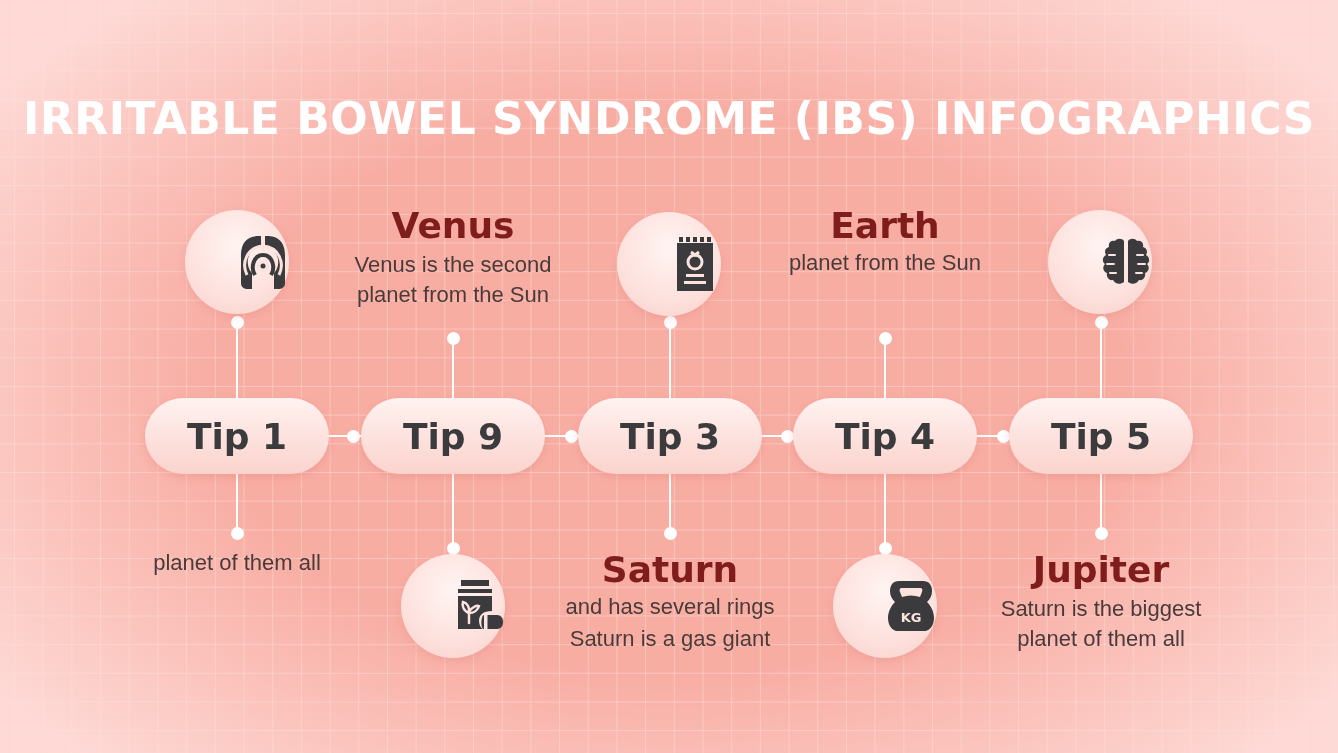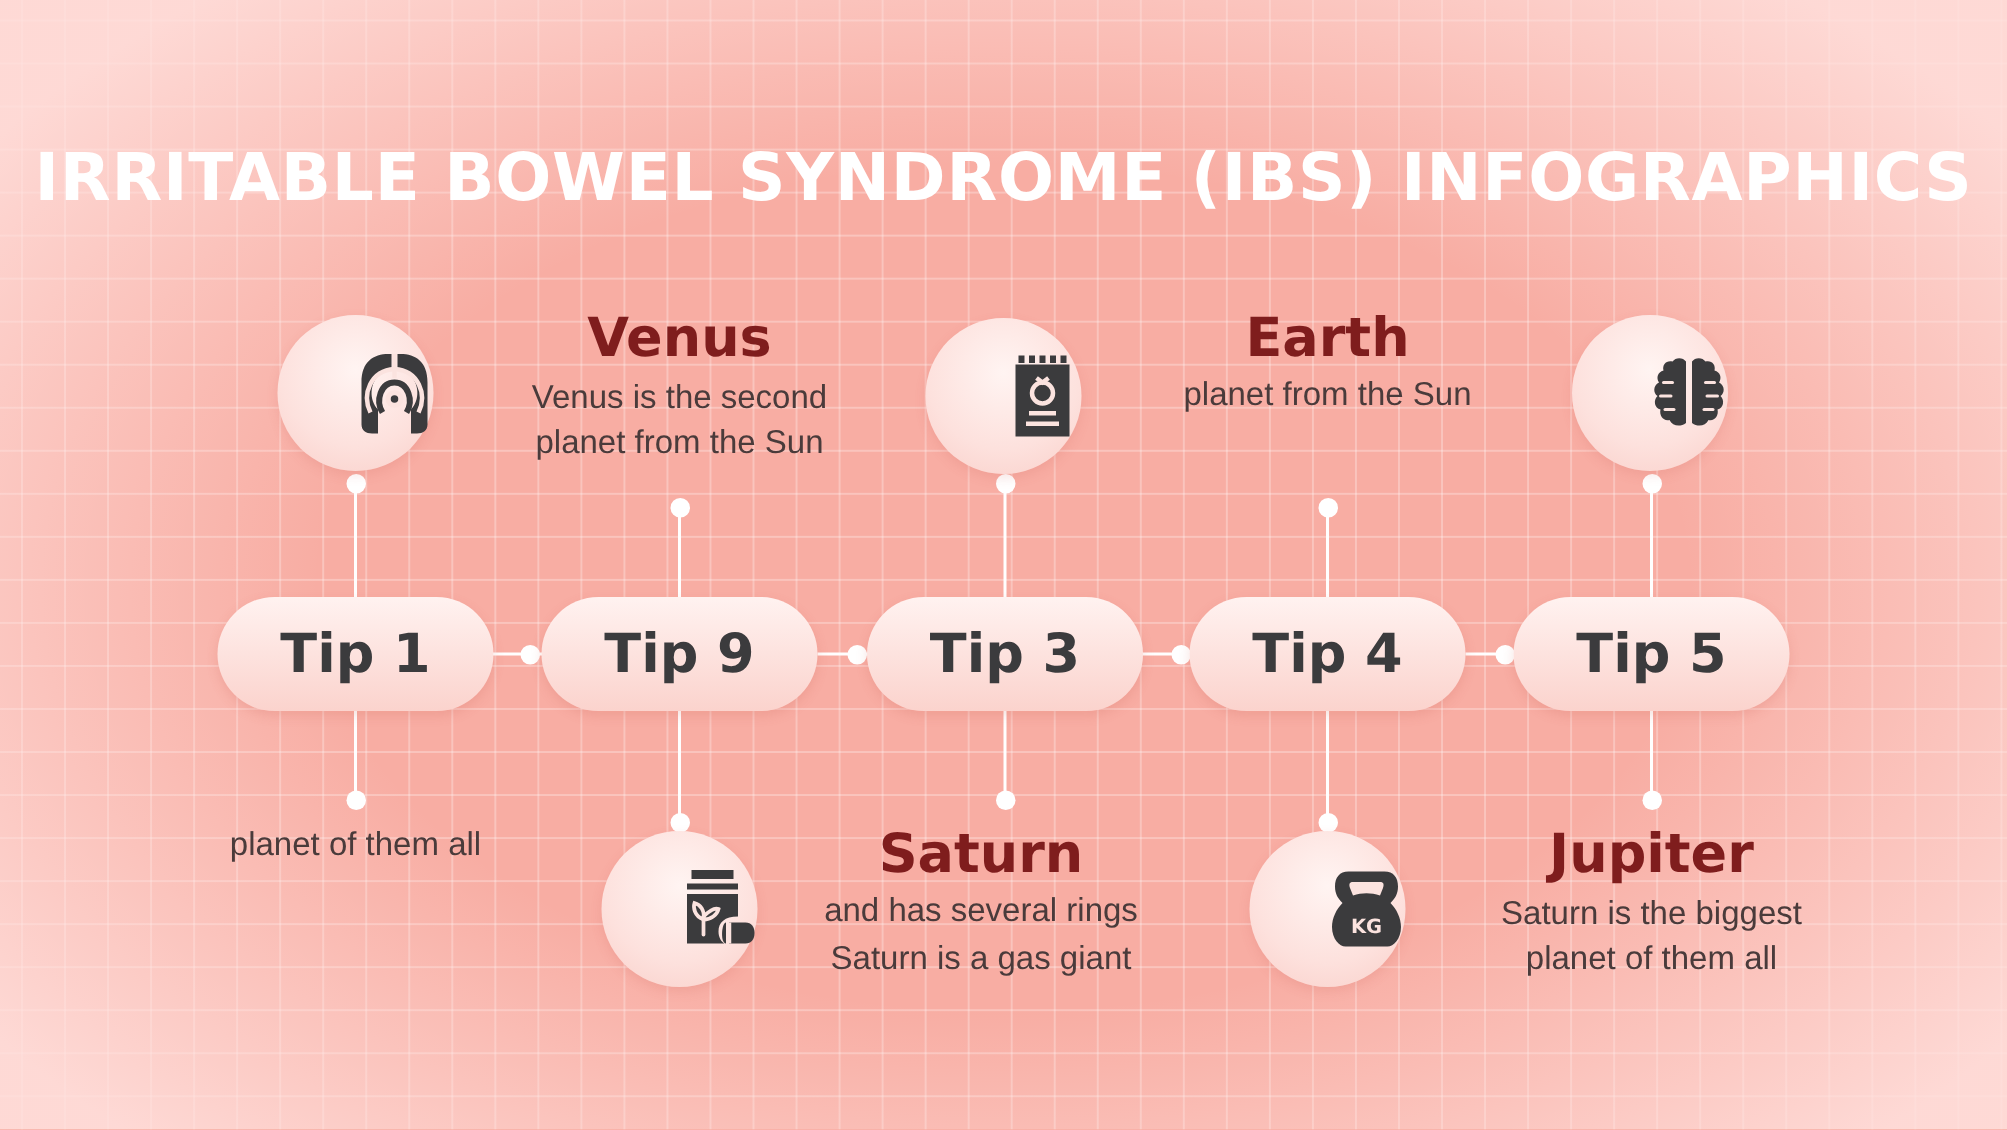--- a/index.html
+++ b/index.html
@@ -161,21 +161,21 @@
       <circle cx="26" cy="27" r="7"></circle>
       <path d="M22 17 L26 20 L30 17"></path>
     </g>
     <rect x="17" y="39" width="18" height="3" fill="#fbe3df"></rect>
     <rect x="15" y="46" width="22" height="3" fill="#fbe3df"></rect>
   </svg>
 </div>
 <div class="pill" style="left:578px;">
   <span>Tip 3</span>
 </div>
-<div class="block" style="left:524px; top:548px;">
+<div class="block" style="left:540px; top:548px;">
   <div class="heading">Saturn</div>
   <div class="desc" style="margin-top:0;">and has several rings</div>
   <div class="desc">Saturn is a gas giant</div>
 </div>
 
 <div class="line-v" style="left:884px; top:338px; height:62px;"></div>
 <div class="dot" style="left:879px; top:332px;"></div>
 <div class="line-v" style="left:884px; top:472px; height:76px;"></div>
 <div class="dot" style="left:879px; top:542px;"></div>
 <div class="block" style="left:755px; top:204px;">

